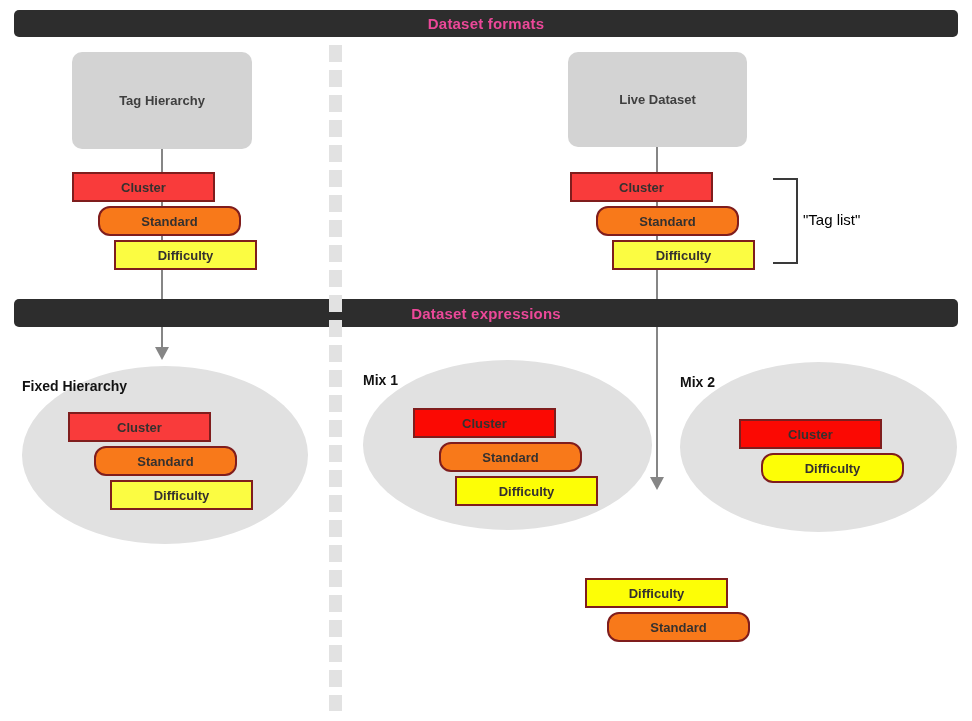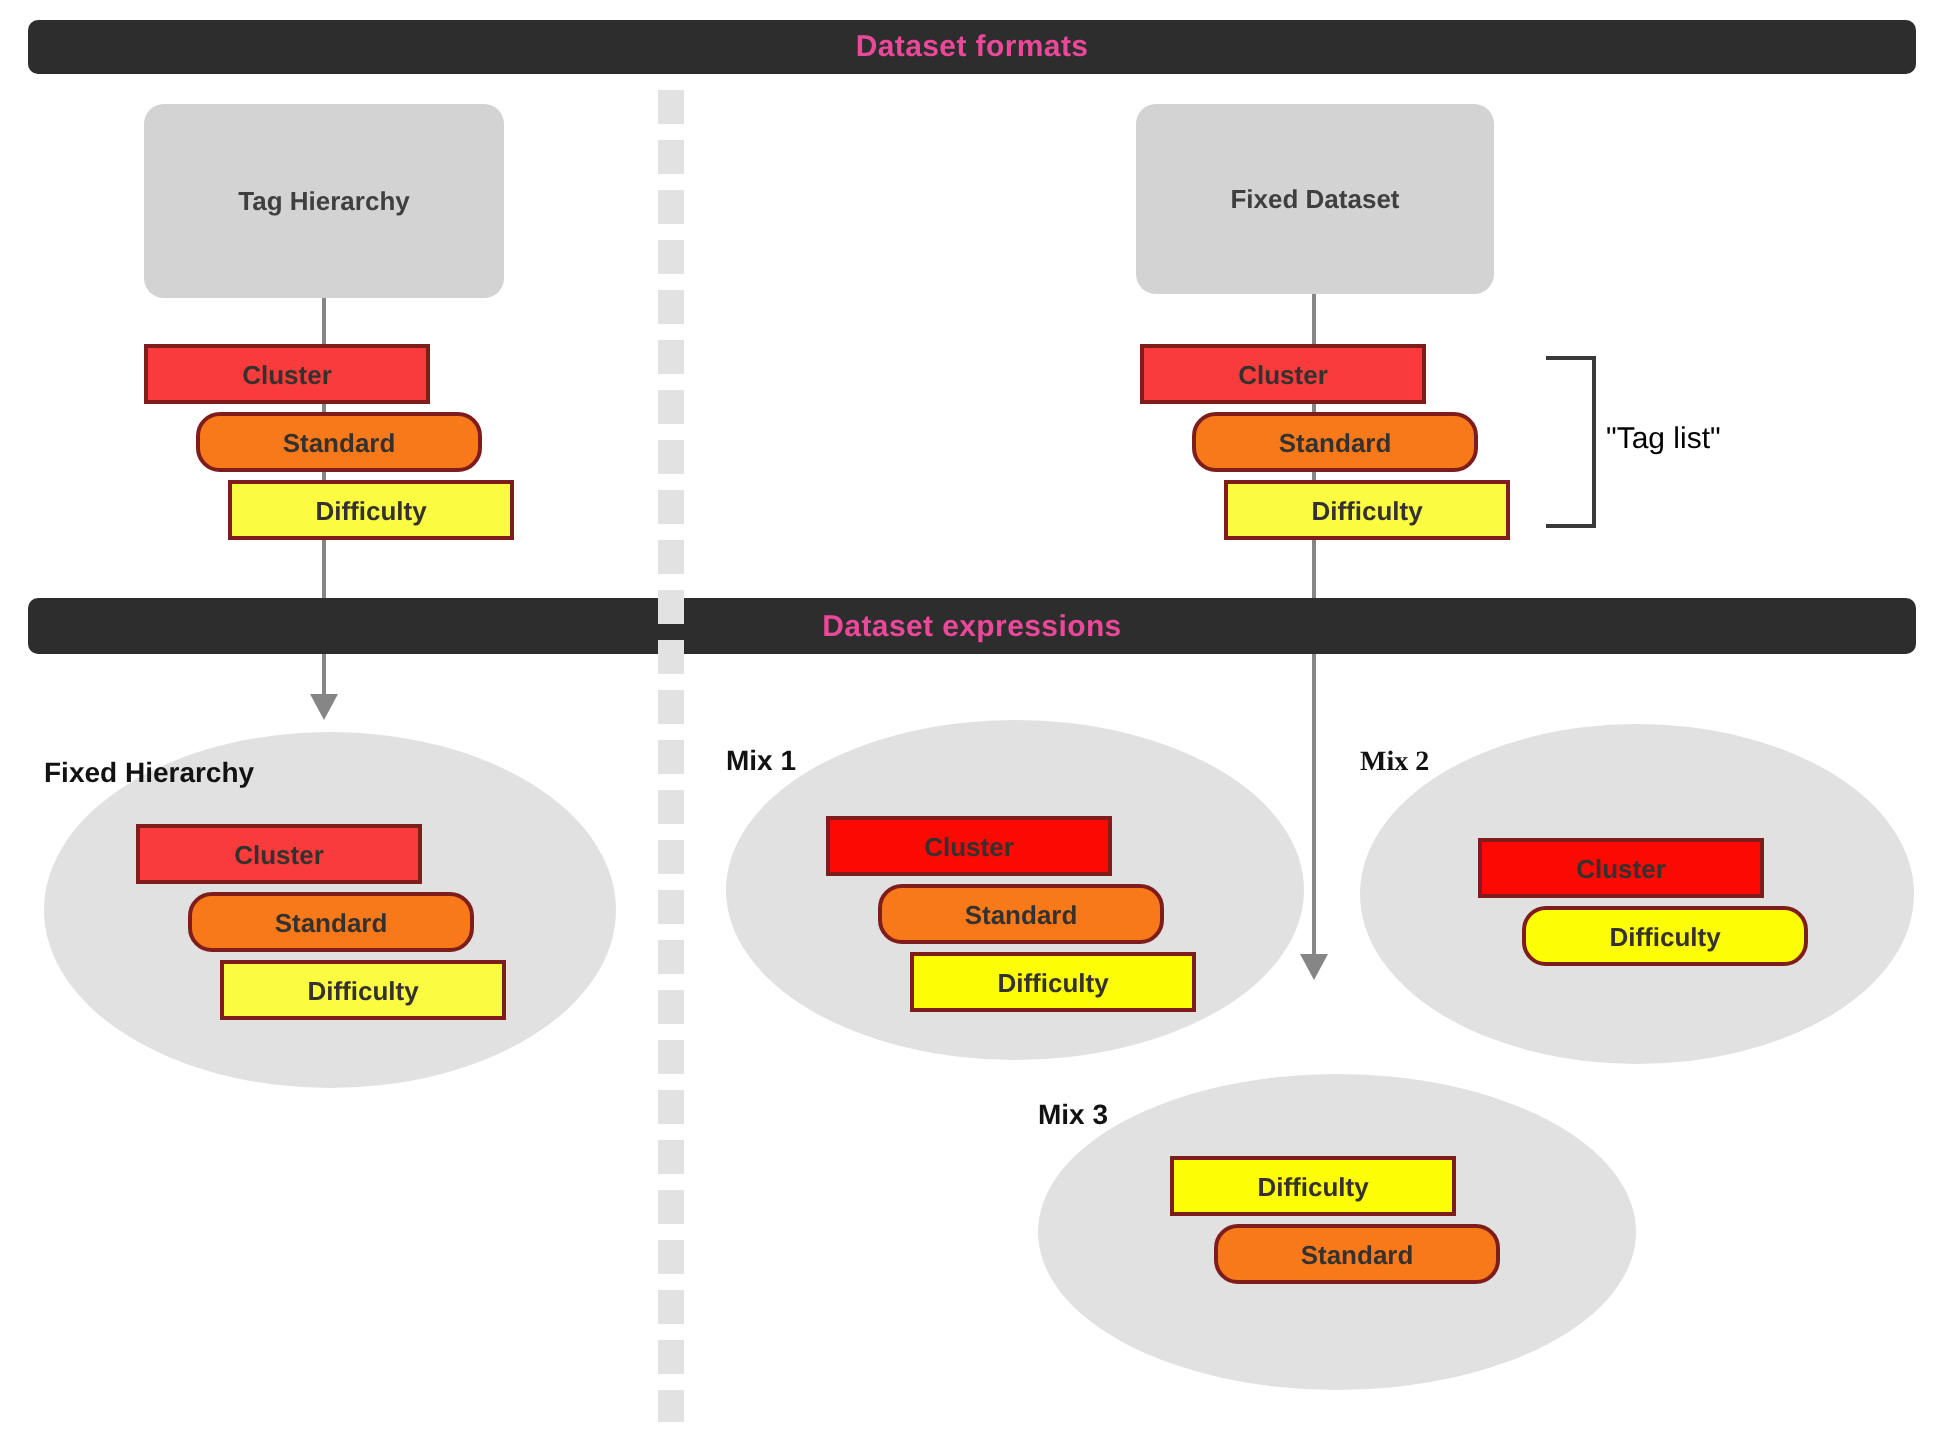--- a/index.html
+++ b/index.html
@@ -84,21 +84,21 @@
 
   
   .ellipse {
     position: absolute;
     background: #e1e1e1;
     border-radius: 50%;
     z-index: 2;
   }
   #ellipse-fixed { left: 22px;  top: 366px; width: 286px; height: 178px; }
   #ellipse-mix1  { left: 363px; top: 360px; width: 289px; height: 170px; }
-  #ellipse-mix2  { left: 680px; top: 362px; width: 277px; height: 170px; font-family: Liberation Serif, serif; }
+  #ellipse-mix2  { left: 680px; top: 362px; width: 277px; height: 170px; }
   #ellipse-mix3  { left: 519px; top: 537px; width: 299px; height: 158px; }
   .ellipse-title {
     position: absolute;
     top: 12px;
     left: 0;
     width: 100%;
     text-align: left;
     font-weight: bold;
     font-size: 14px;
     color: #121212;
@@ -169,37 +169,34 @@
 
   <div class="arrow-line" id="arrow-left-line"></div>
   <div class="arrow-head" id="arrow-left-head"></div>
   <div class="arrow-line" id="arrow-right-line"></div>
   <div class="arrow-head" id="arrow-right-head"></div>
 
   <div class="source-box" id="box-left">
     <span>Tag Hierarchy</span>
   </div>
   <div class="source-box" id="box-right">
-    <span>Fixed Dataset</span>
+    <span>Live Dataset</span>
   </div>
 
   <div id="bracket"></div>
   <div id="tag-list-label">"Tag list"</div>
 
   <div class="ellipse" id="ellipse-fixed">
     <div class="ellipse-title">Fixed Hierarchy</div>
   </div>
   <div class="ellipse" id="ellipse-mix1">
     <div class="ellipse-title">Mix 1</div>
   </div>
   <div class="ellipse" id="ellipse-mix2">
     <div class="ellipse-title">Mix 2</div>
-  </div>
-  <div class="ellipse" id="ellipse-mix3">
-    <div class="ellipse-title">Mix 3</div>
   </div>
 
   <div class="stack" id="stack-tag-hierarchy">
       <div class="tag" style="background: rgb(249, 59, 59);">Cluster</div>
       <div class="tag" style="background: rgb(248, 121, 26);">Standard</div>
       <div class="tag" style="background: rgb(251, 252, 66);">Difficulty</div>
     </div>
   <div class="stack" id="stack-live-dataset">
       <div class="tag" style="background: rgb(249, 59, 59);">Cluster</div>
       <div class="tag" style="background: rgb(248, 121, 26);">Standard</div>

